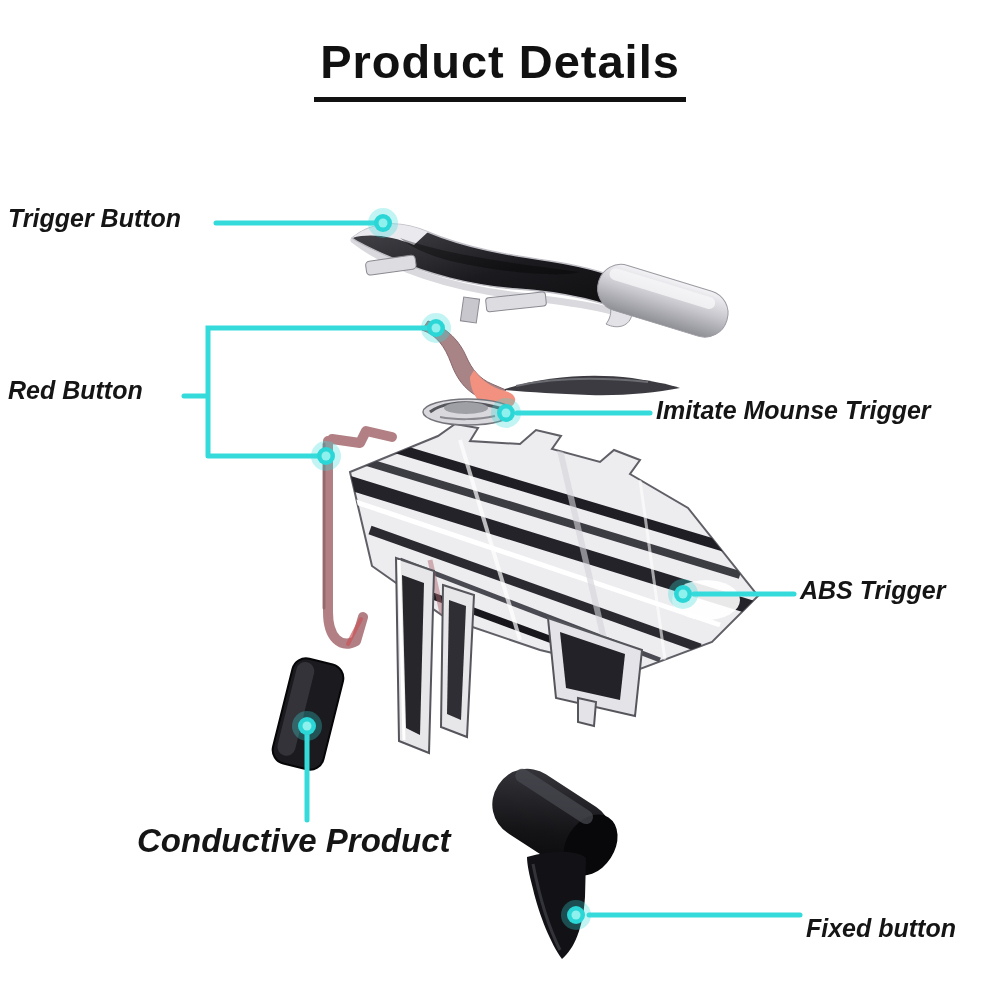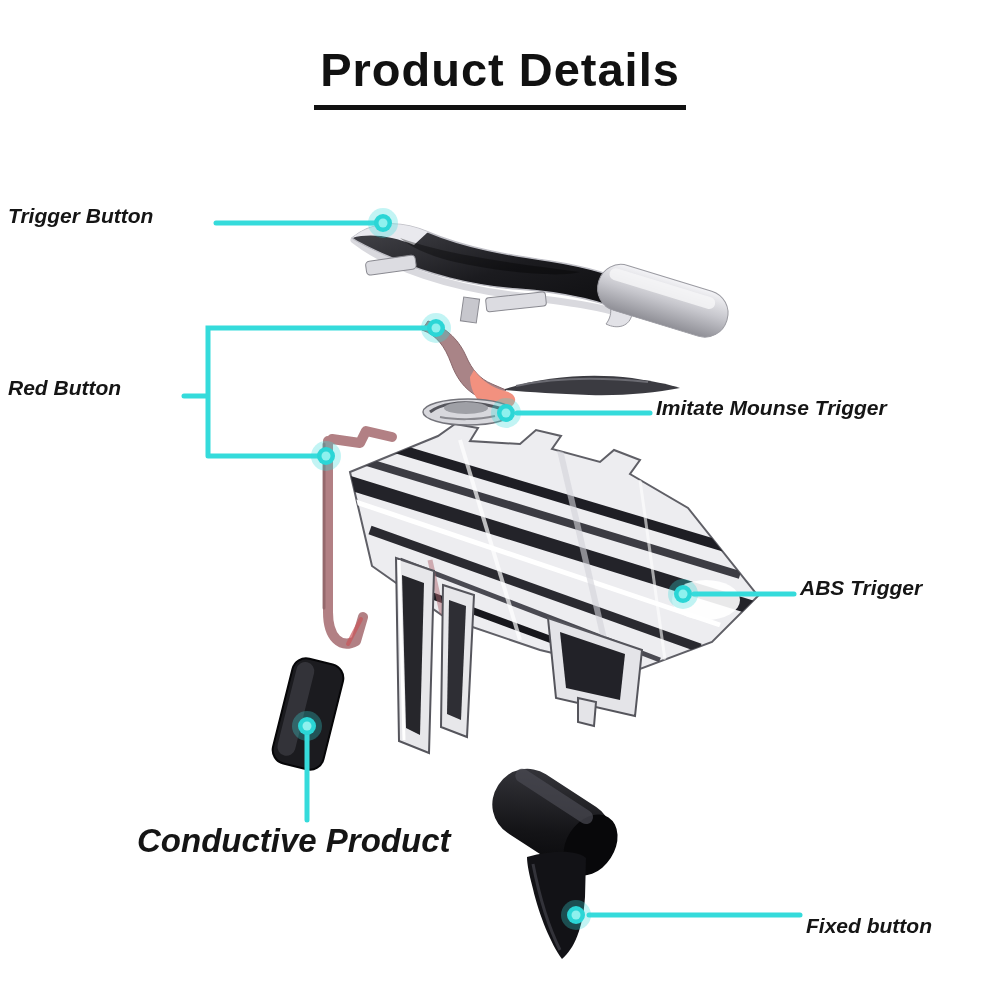--- a/index.html
+++ b/index.html
@@ -1,22 +1,22 @@
 <!DOCTYPE html>
 <html><head>
 <meta charset="utf-8">
 <style>
   html,body{margin:0;padding:0;background:#ffffff;}
   body{width:1000px;height:1000px;font-family:"Liberation Sans",sans-serif;}
   .canvas{position:relative;width:1000px;height:1000px;background:#ffffff;overflow:hidden;}
   .title-wrap{position:absolute;top:34px;left:0;width:100%;text-align:center;}
-  .page-title{display:inline-block;margin:8px;font-size:47px;font-weight:bold;color:#111111;
+  .page-title{display:inline-block;margin:0;font-size:47px;font-weight:bold;color:#111111;
     border-bottom:5px solid #111111;padding:0 6px 8px 6px;letter-spacing:1px;}
   .diagram-svg{position:absolute;left:0;top:0;width:1000px;height:1000px;}
-  .lbl{position:absolute;font-style:italic;font-weight:bold;font-size:21px;color:#151515;white-space:nowrap;}
+  .lbl{position:absolute;font-style:italic;font-weight:bold;font-size:25px;color:#151515;white-space:nowrap;}
   #lbl-trigger{left:8px;top:204px;}
   #lbl-copper{left:8px;top:376px;}
   #lbl-imitate{left:656px;top:396px;}
   #lbl-abs{left:800px;top:576px;}
   #lbl-silicone{left:137px;top:822px;font-size:33px;}
   #lbl-fixed{left:806px;top:896px;margin-top:18px;}
 </style>
 </head>
 <body>
 

